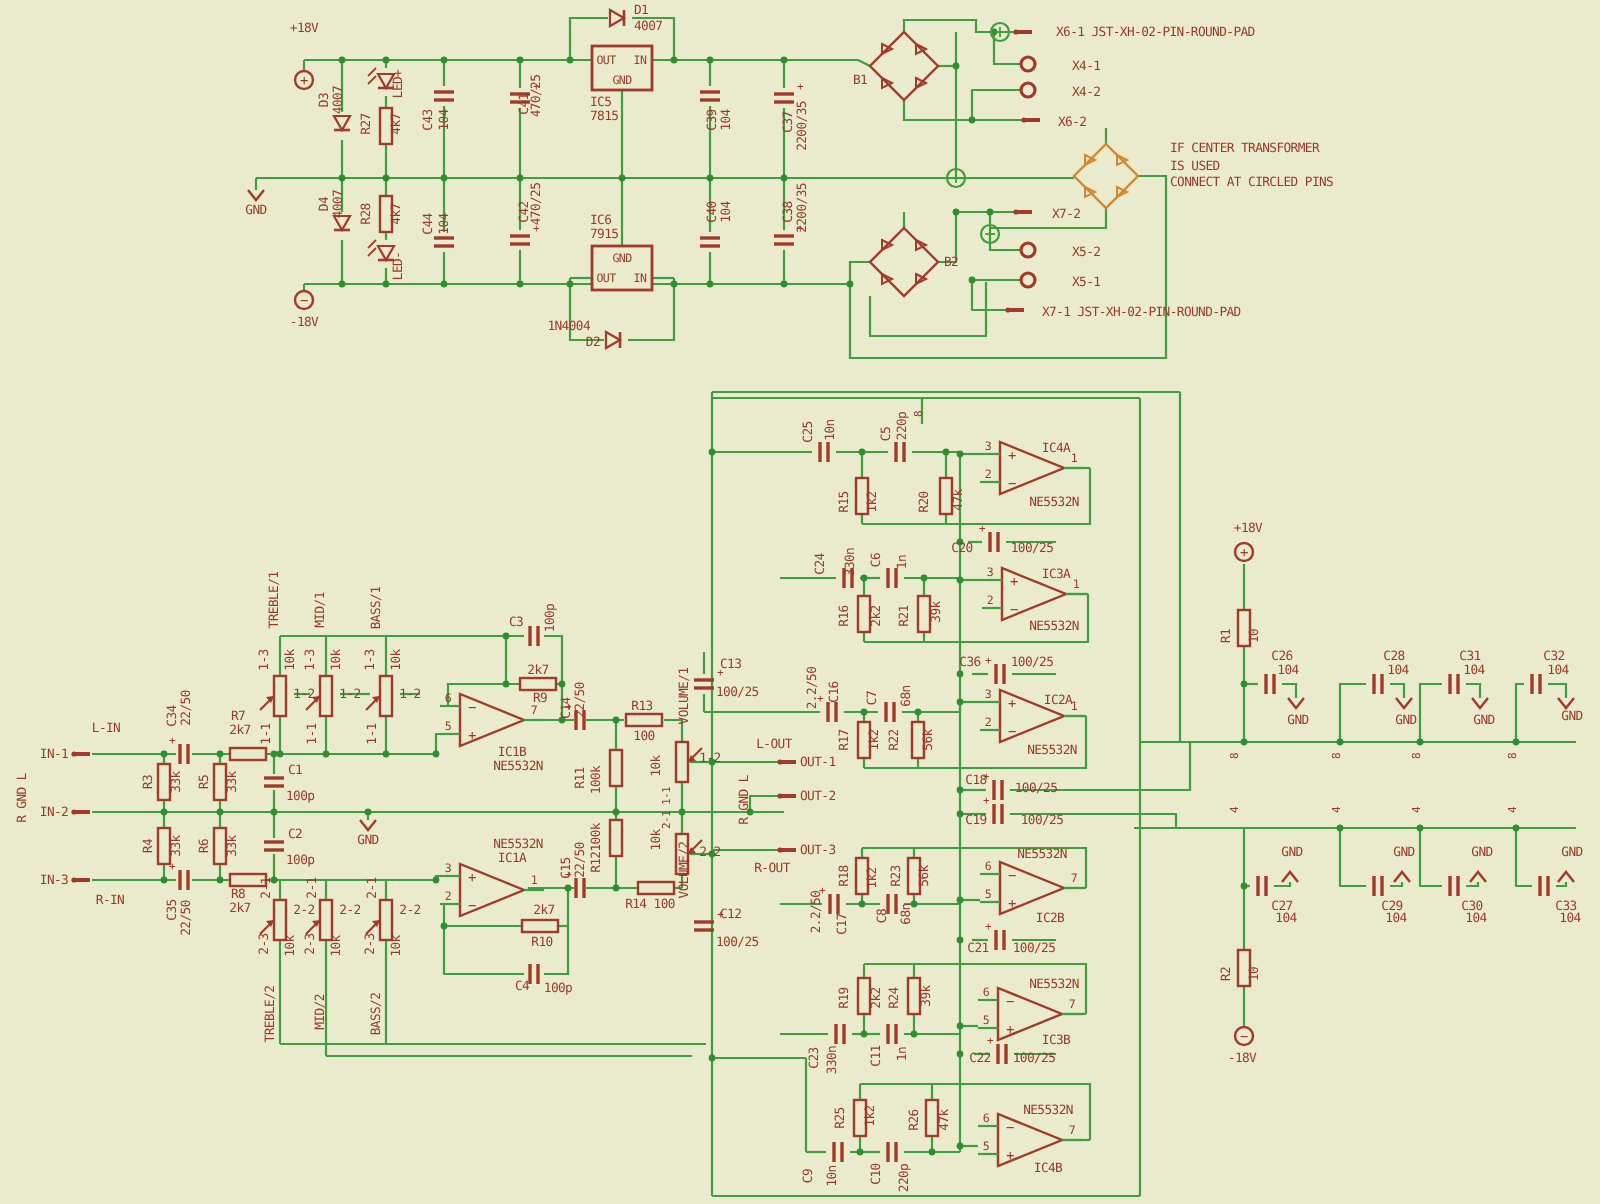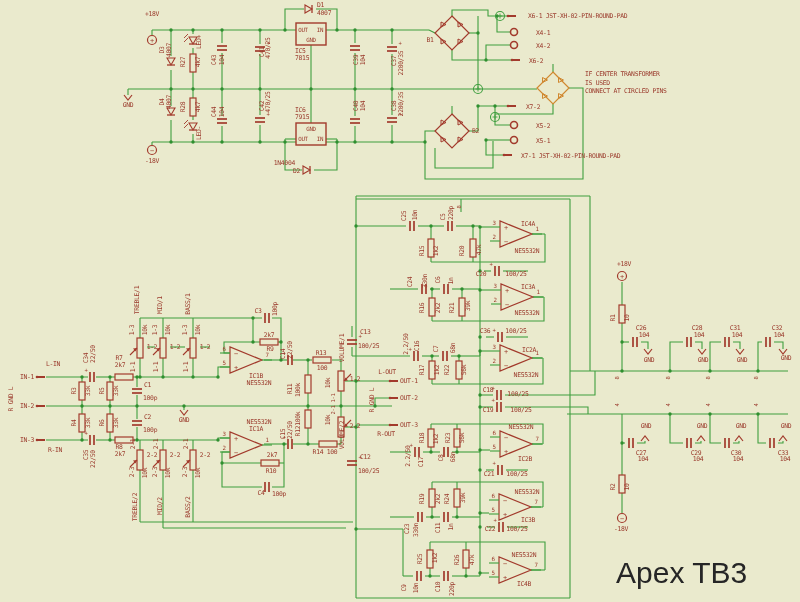--- a/index.html
+++ b/index.html
@@ -910,14 +910,13 @@
       <text x="696" y="455" fill="#9a392b" font-size="6.4" text-anchor="middle" letter-spacing="-0.3">C29</text>
       <text x="698" y="461" fill="#9a392b" font-size="6.4" text-anchor="middle" letter-spacing="-0.3">104</text>
       <text x="736" y="455" fill="#9a392b" font-size="6.4" text-anchor="middle" letter-spacing="-0.3">C30</text>
       <text x="738" y="461" fill="#9a392b" font-size="6.4" text-anchor="middle" letter-spacing="-0.3">104</text>
       <text x="783" y="455" fill="#9a392b" font-size="6.4" text-anchor="middle" letter-spacing="-0.3">C33</text>
       <text x="785" y="461" fill="#9a392b" font-size="6.4" text-anchor="middle" letter-spacing="-0.3">104</text>
       <text x="615" y="487" fill="#9a392b" font-size="6.4" text-anchor="middle" letter-spacing="-0.3" transform="rotate(-90 615 487)">R2</text>
       <text x="629" y="487" fill="#9a392b" font-size="6.4" text-anchor="middle" letter-spacing="-0.3" transform="rotate(-90 629 487)">10</text>
       <text x="621" y="531" fill="#9a392b" font-size="6.4" text-anchor="middle" letter-spacing="-0.3">-18V</text>
     </svg>
-  <div class="board-title">Apex TB3</div>
 </div>
 
 </body></html>

